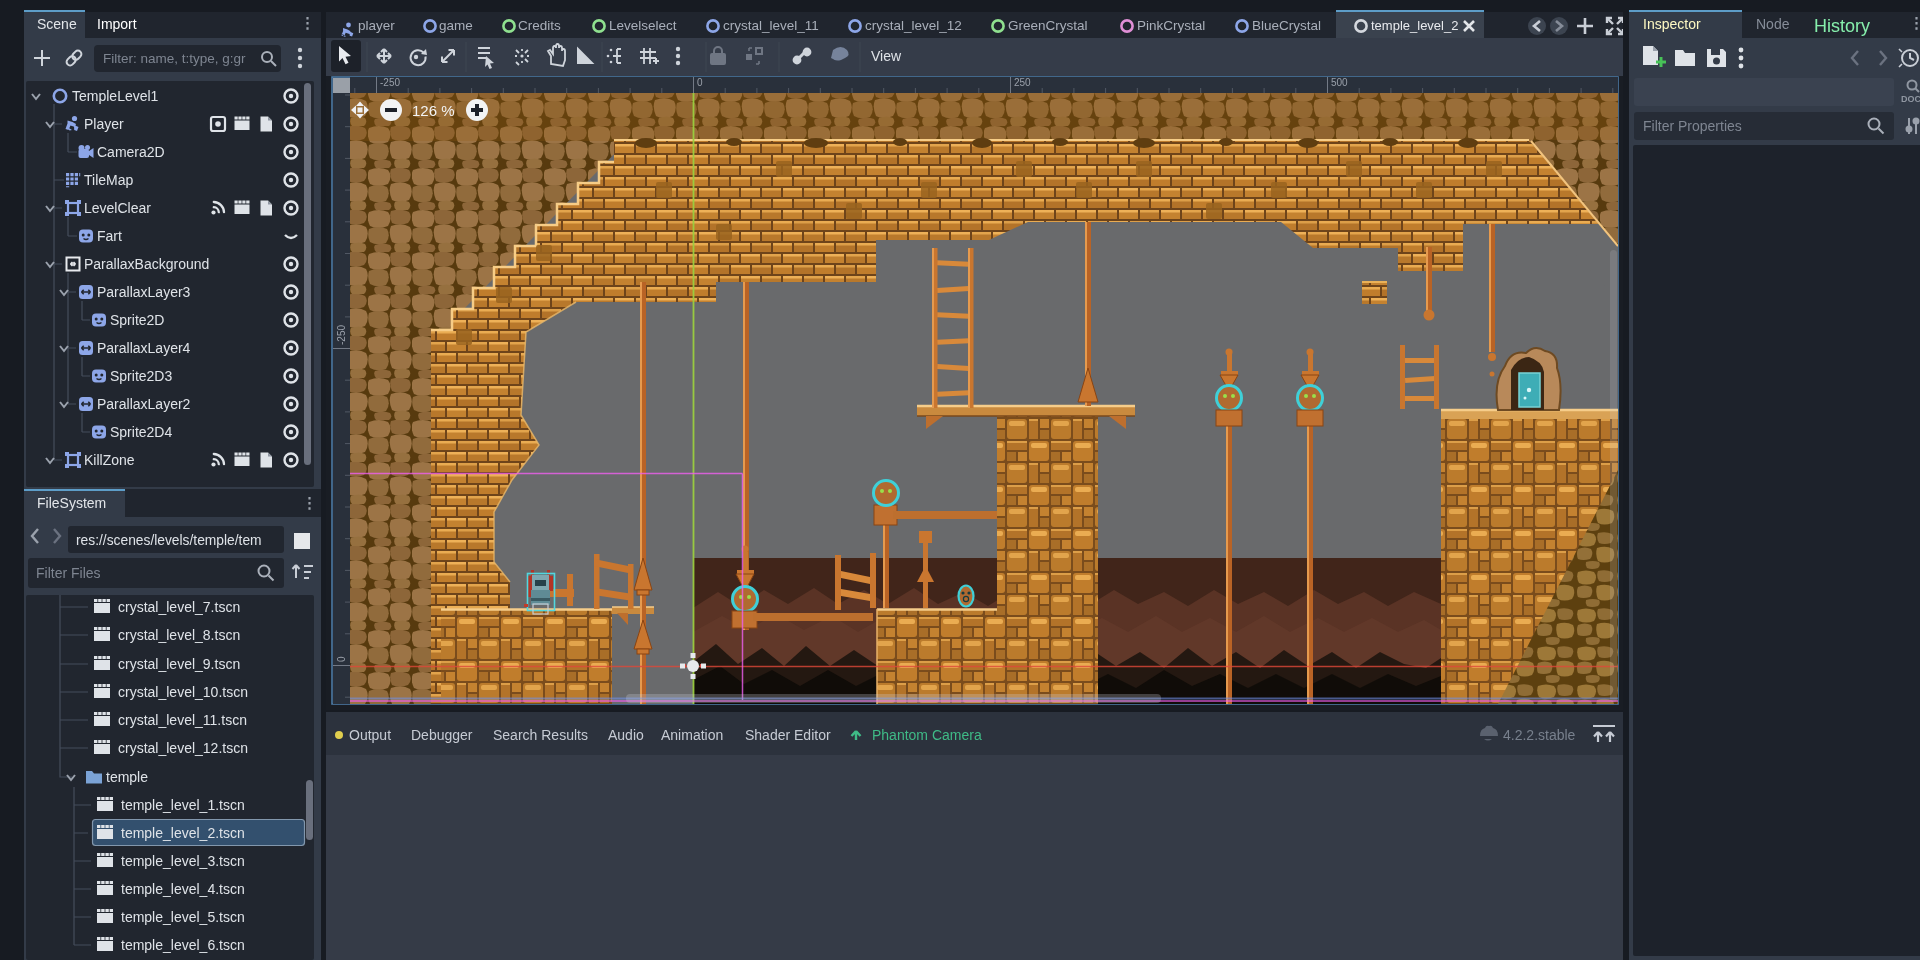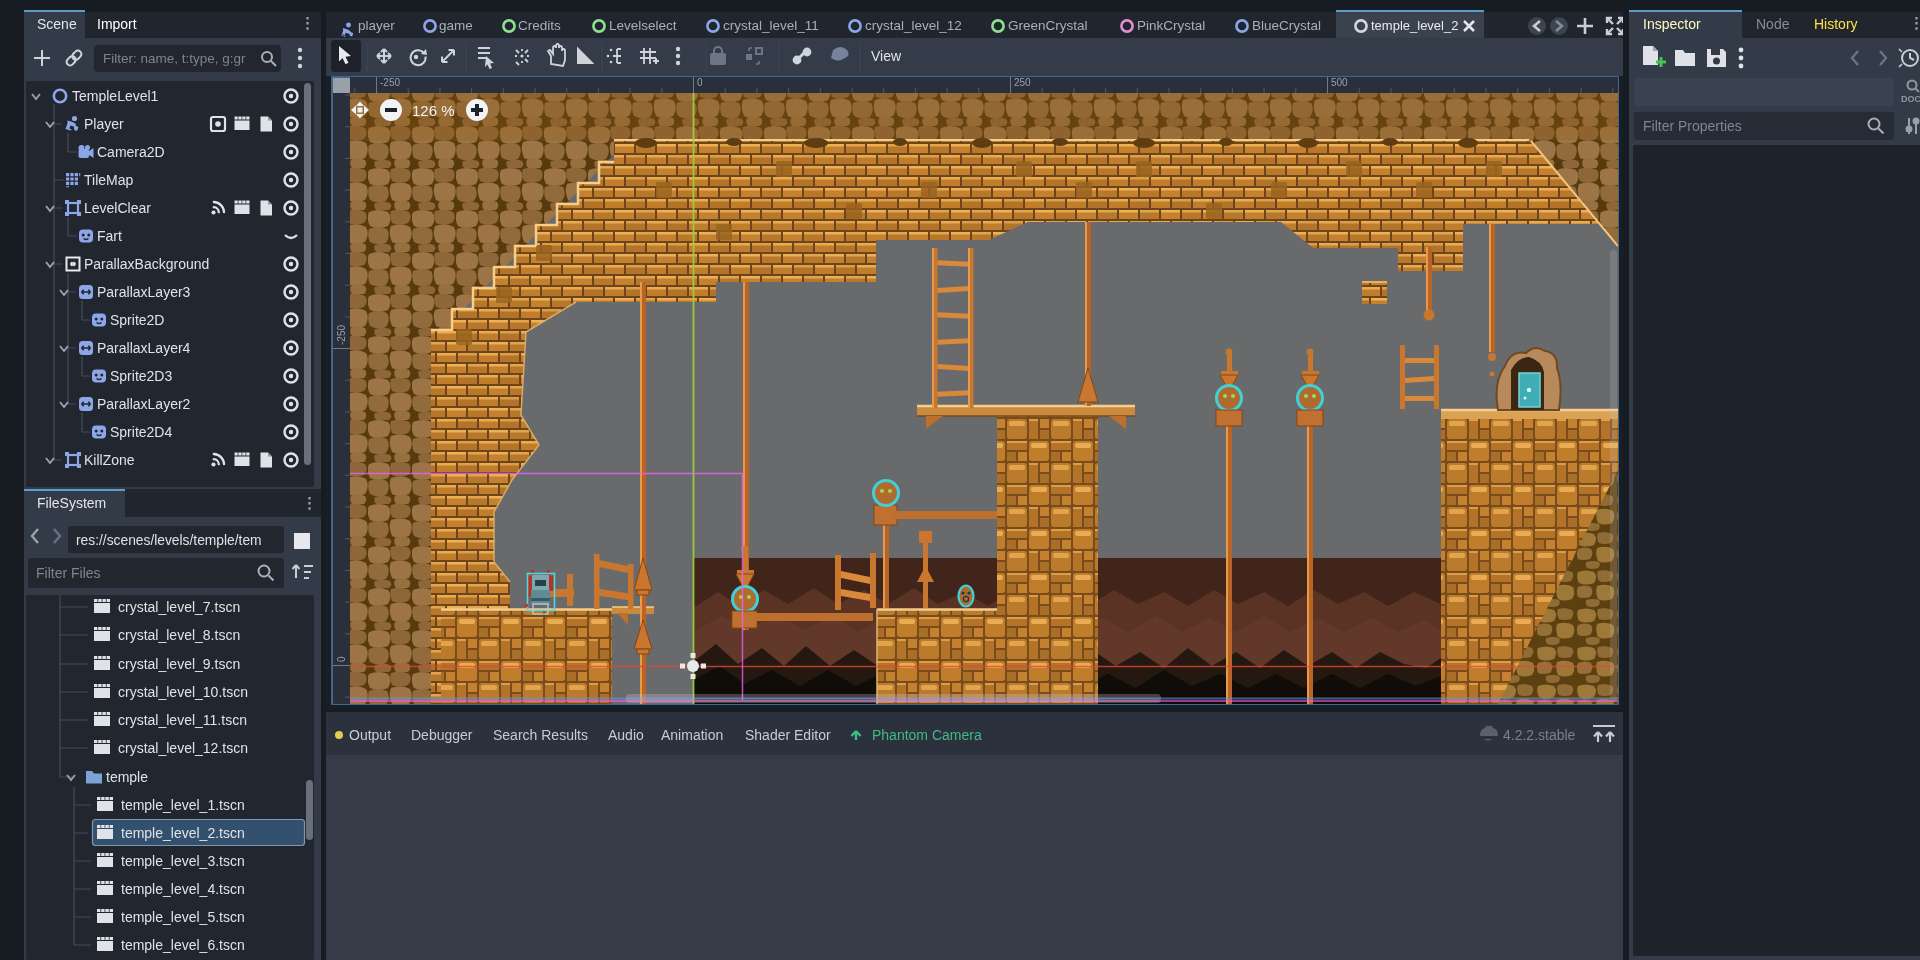--- a/index.html
+++ b/index.html
@@ -733,21 +733,21 @@
   <path d="M1154 24 q0 -7 5 -8 q1 -3 4 -2 q3 -1 4 2 q5 1 5 8 z M1158 27 q4 3 8 0" stroke="none" fill="#5a616e"></path>
   <g stroke="#c6cbd4" stroke-width="2.2" fill="none">
     <path d="M1272 20 v10 M1272 20 l-4 4.5 M1272 20 l4 4.5 M1284 20 v10 M1284 20 l-4 4.5 M1284 20 l4 4.5 M1267 14 h22"></path>
   </g>
 </svg>
 
 <div class="abs" style="left:1613px;top:12px;width:299px;height:26px;background:#20252e;"></div>
 <div class="abs" style="left:1613px;top:10px;width:113px;height:28px;background:#333b48;border-top:2px solid #5d9dc8;"></div>
 <div class="abs txt" style="left:1627px;top:16px;font-size:14px;color:#fef9c3;">Inspector</div>
 <div class="abs txt" style="left:1740px;top:16px;font-size:14px;color:#868d99;">Node</div>
-<div class="abs txt" style="left:1798px;top:16px;font-size:14px;color:#fde047;">History</div>
+<div class="abs txt" style="left:1798px;top:16px;font-size:18px;color:#86efac;">History</div>
 <div class="abs txt" style="left:1893px;top:14px;font-size:15px;color:#9aa1ac;font-weight:bold;">⋮</div>
 <div class="abs" style="left:1613px;top:38px;width:299px;height:922px;background:#333b48;"></div>
 <svg class="abs" style="left:1613px;top:38px;" width="299" height="110" viewBox="0 0 299 110">
 
   <g>
     <path d="M14 8 h10 l5 5 v14 h-15 z" fill="#dfe3e8"></path>
         <path d="M24 8 l5 5 h-5 z" fill="#9aa1ac"></path>
     <g stroke="#47c257" stroke-width="3">
           <path d="M27 24 h10 M32 19 v10"></path>
         </g>

